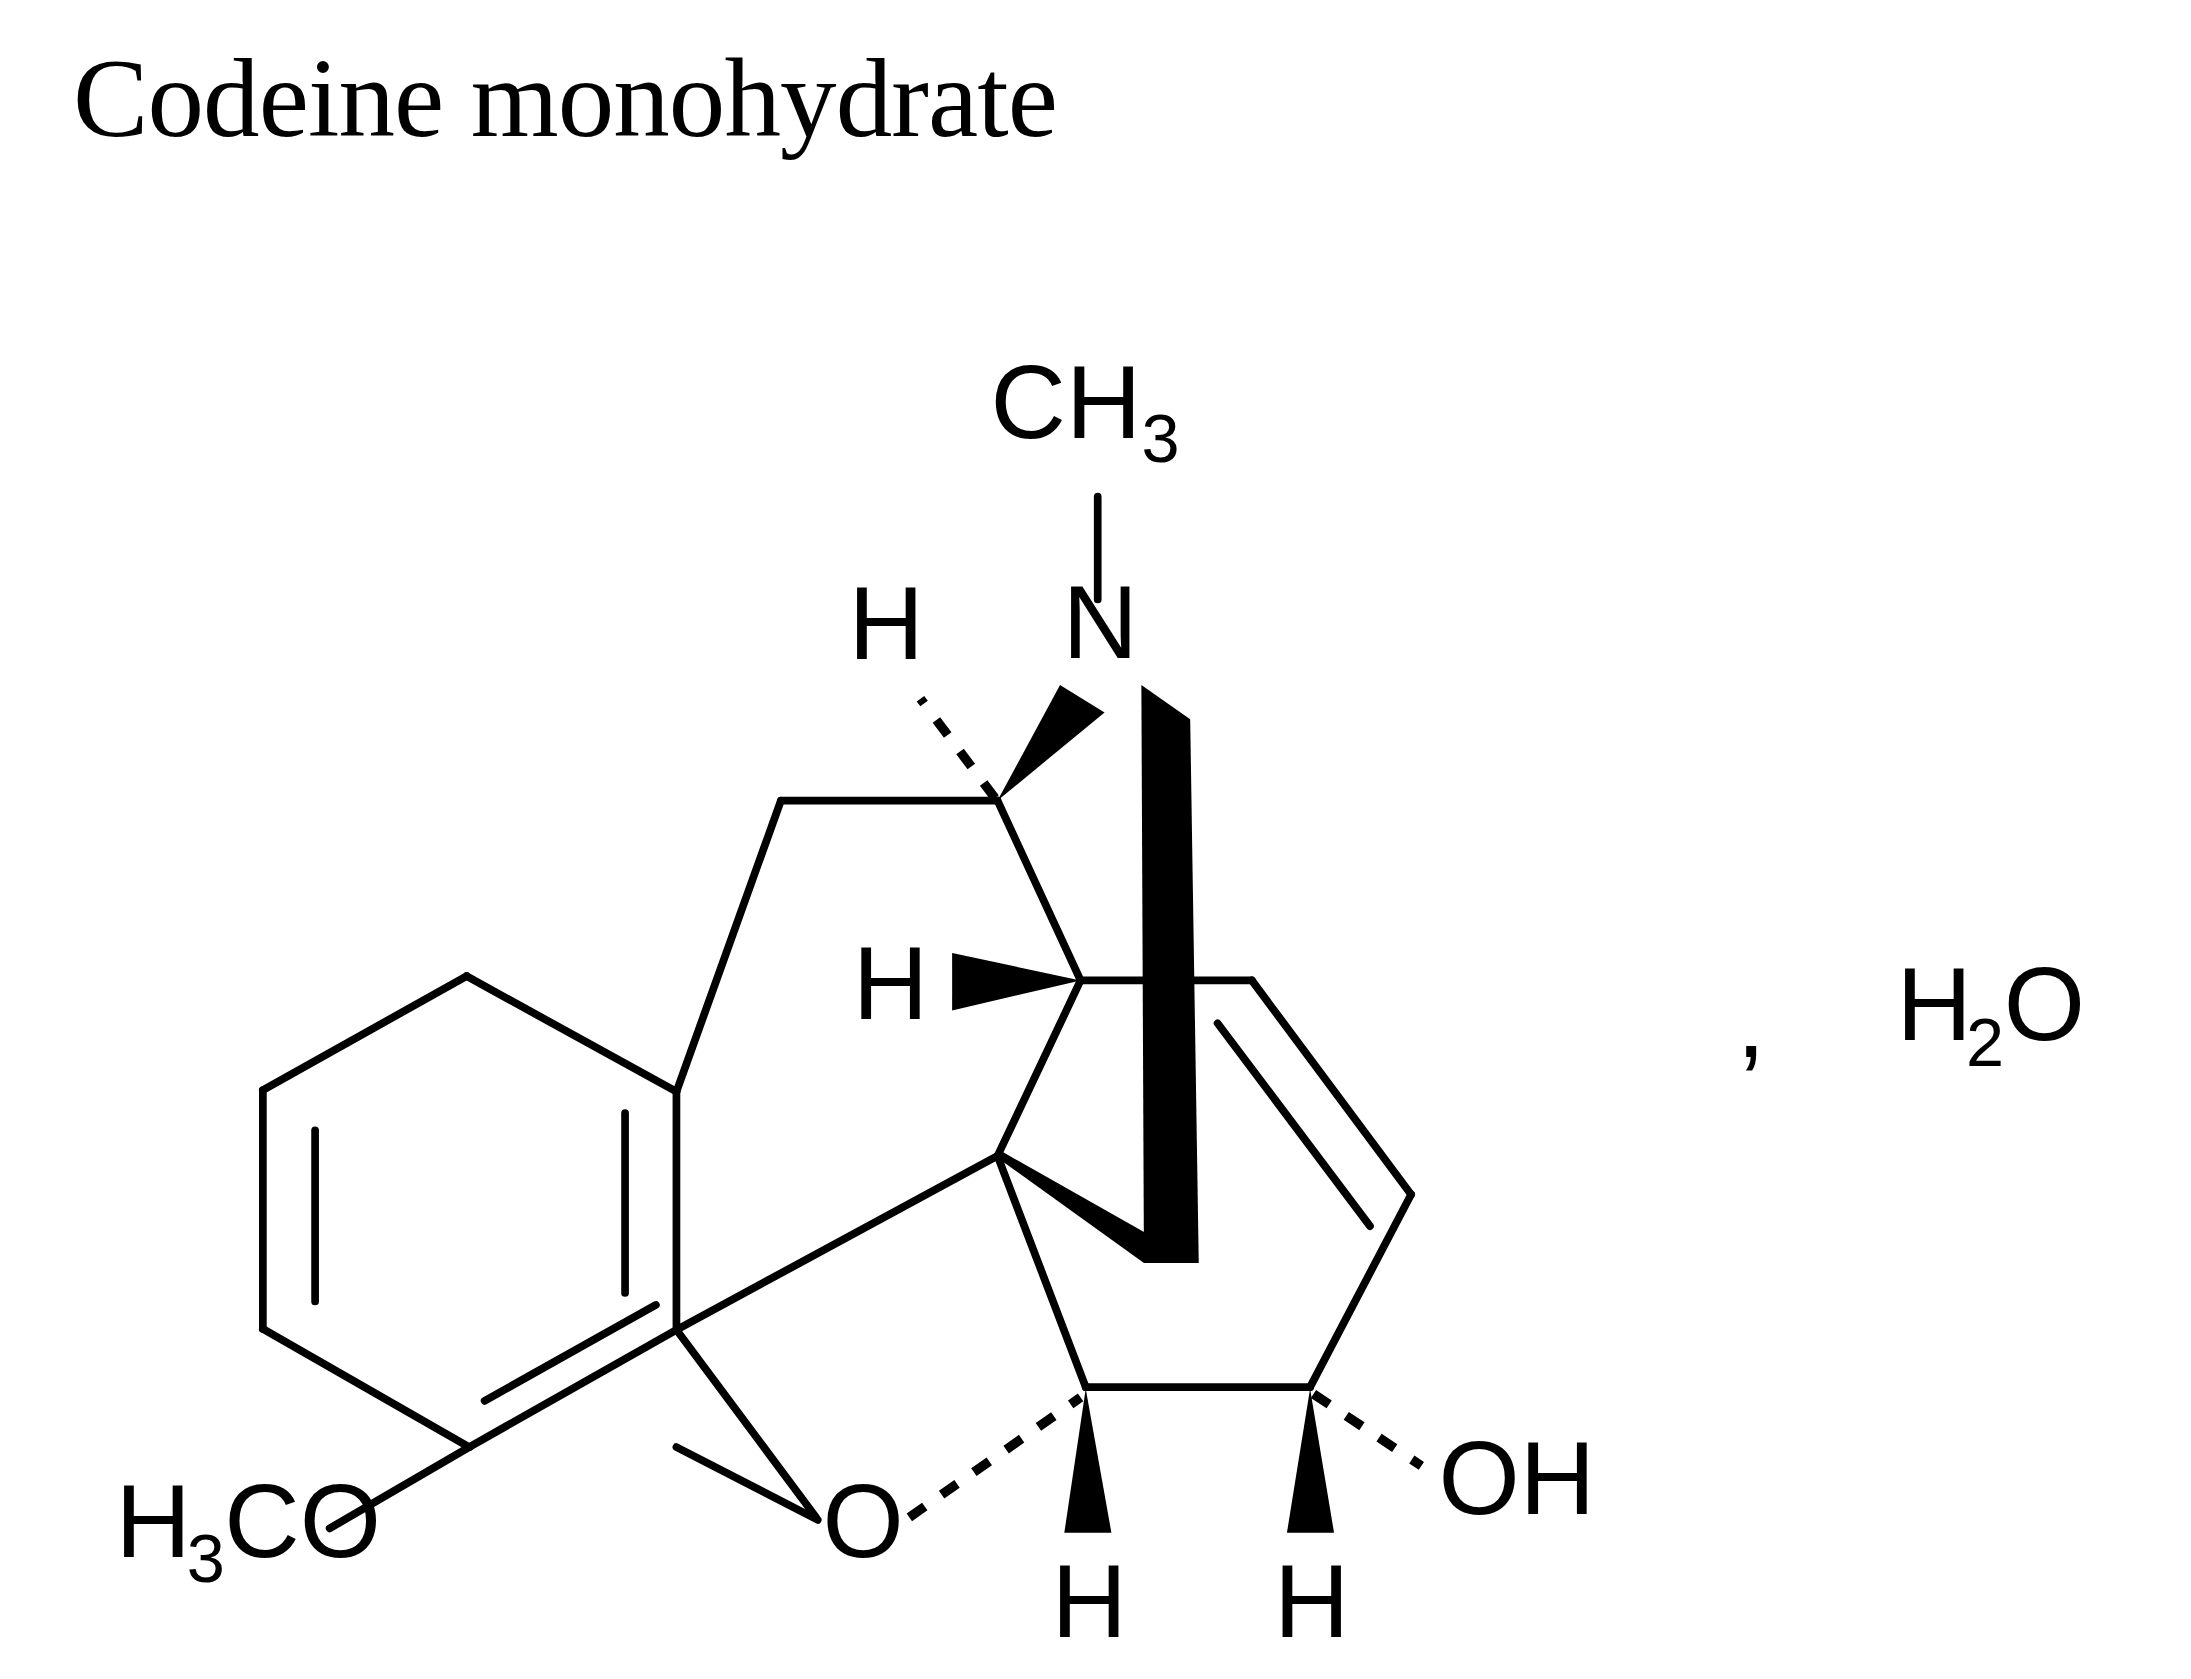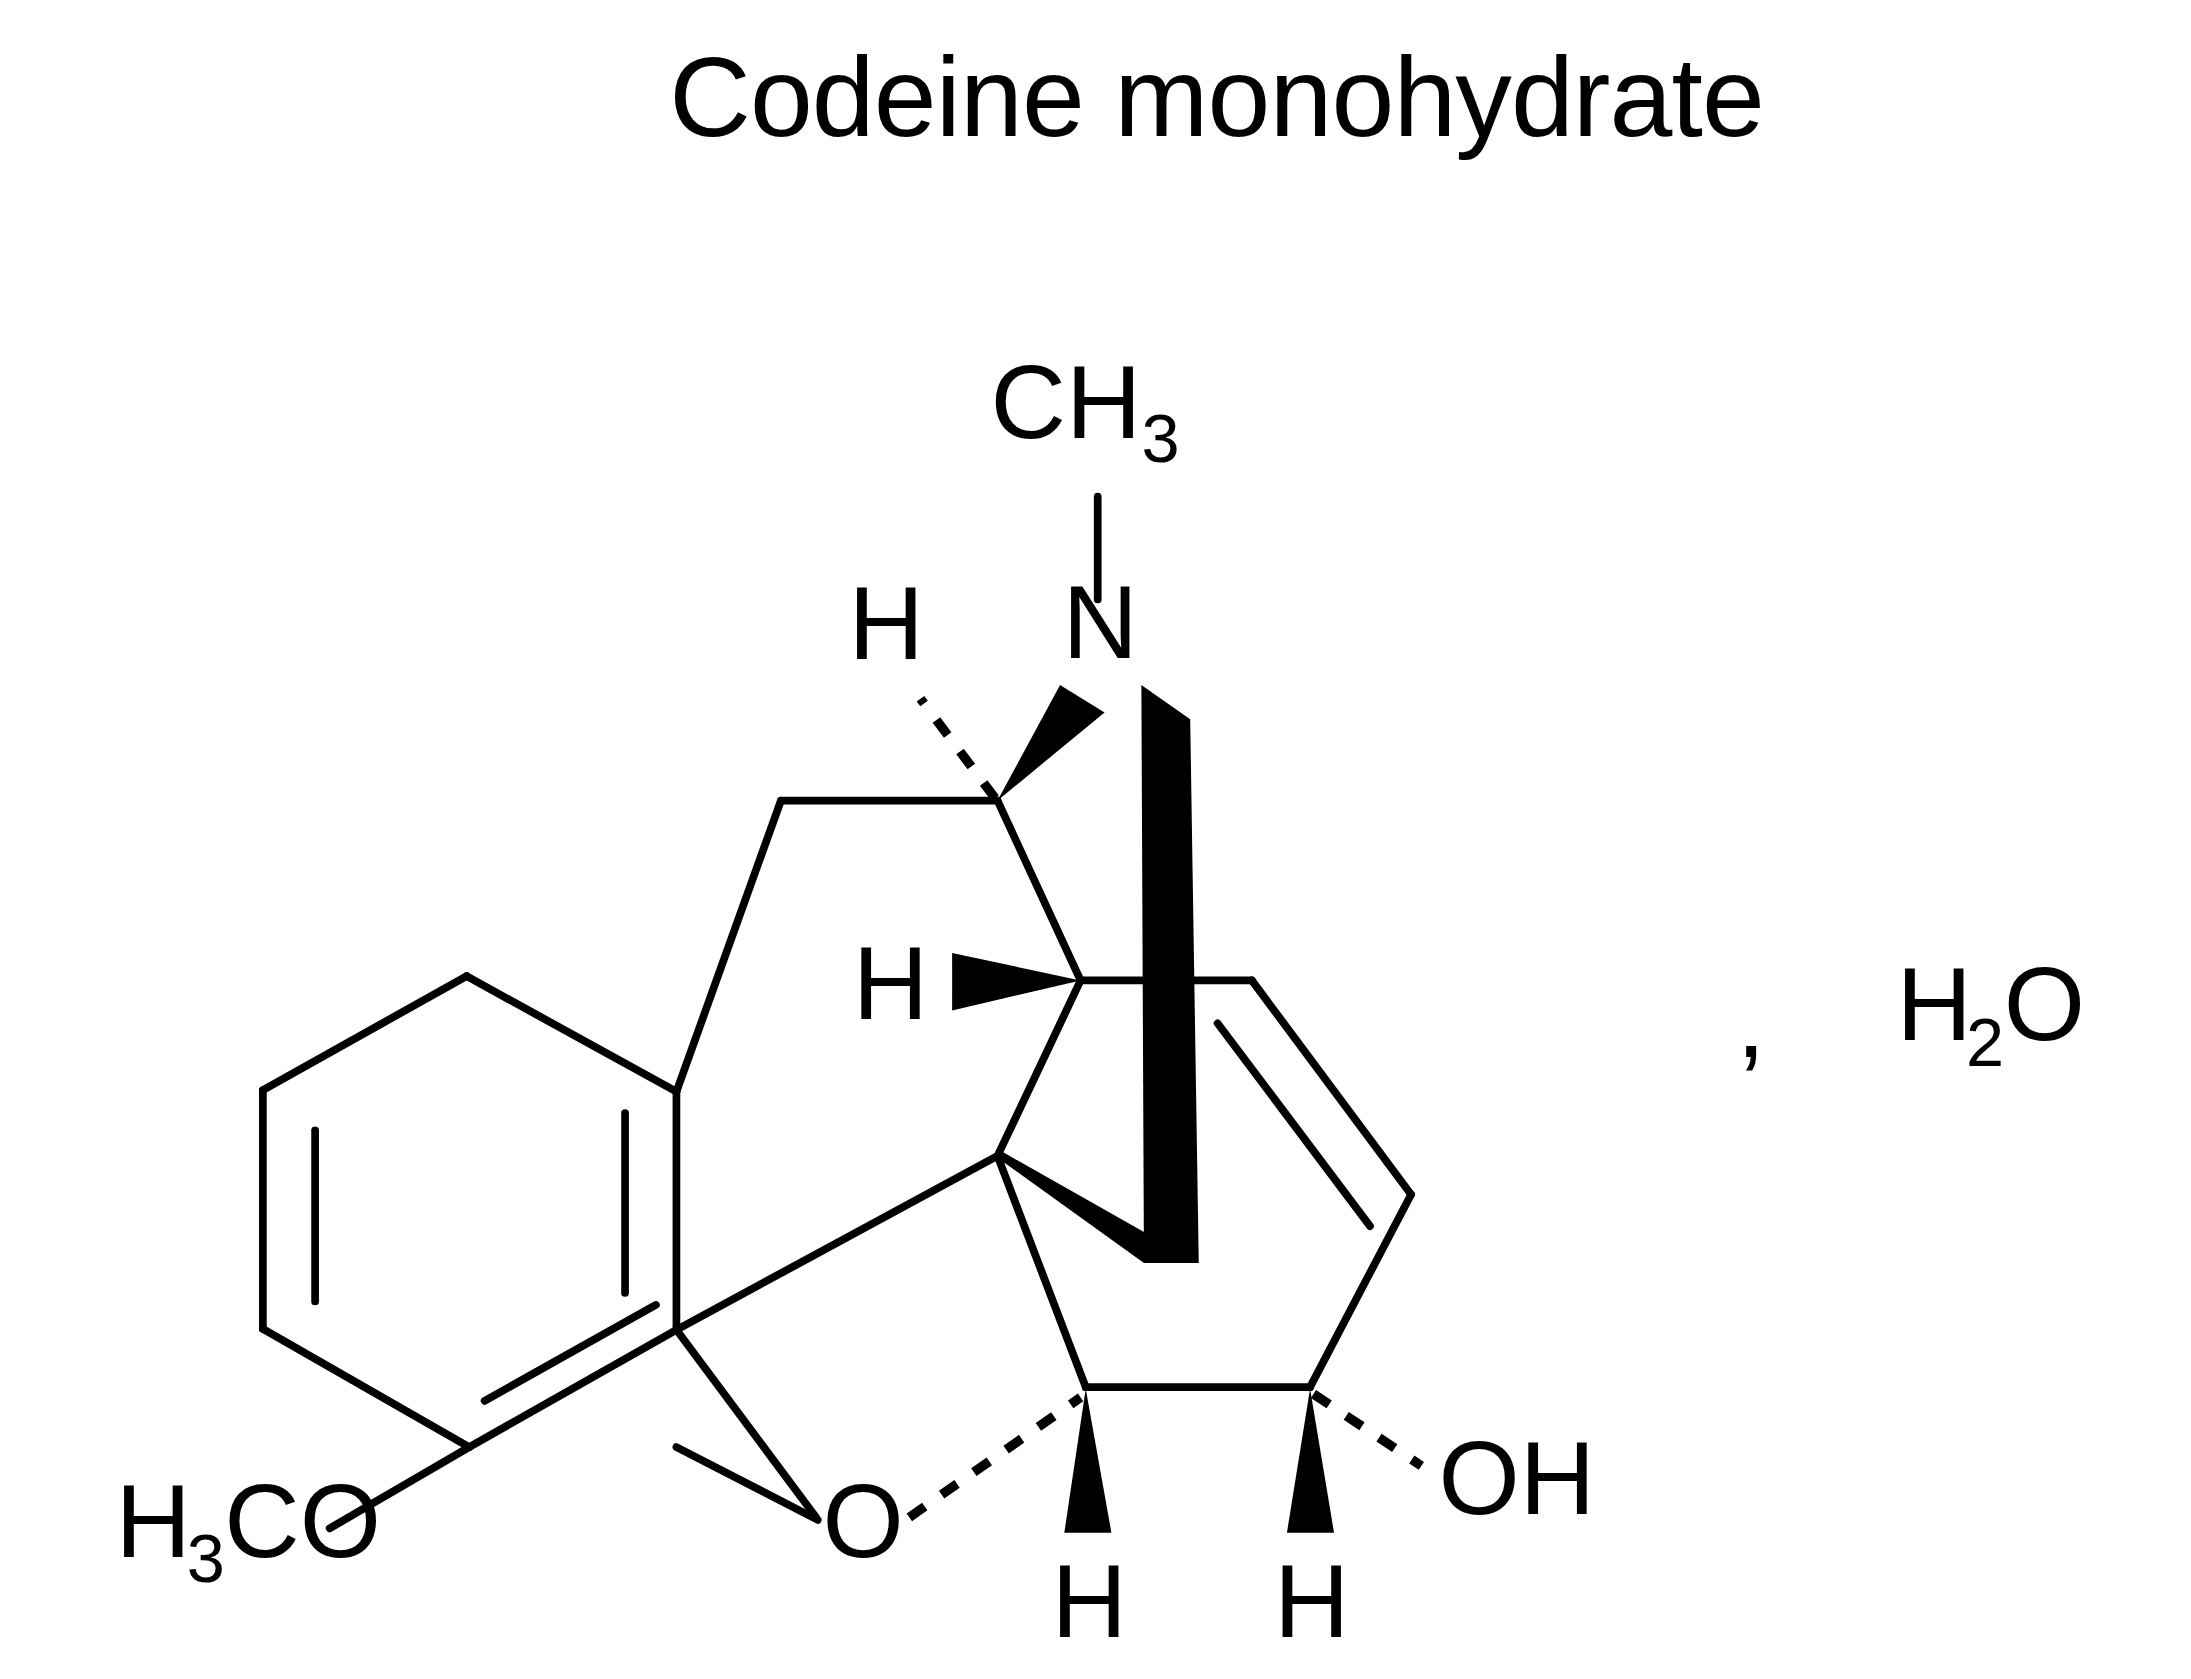--- a/index.html
+++ b/index.html
@@ -18,22 +18,22 @@
     position: relative;
     width: 2192px;
     height: 1680px;
     background: #ffffff;
   }
   #title {
     position: absolute;
     left: 0;
     top: 41px;
     width: 1764px;
-    text-align: right;
-    font-family: Liberation Sans, sans-serif;
+    text-align: center;
+    font-family: Liberation Serif, serif;
     font-size: 113px;
     line-height: 1.0;
     color: #000000;
     letter-spacing: -0.9px;
     padding-left: 0;
   }
   #title-inner {
     display: inline-block;
     margin-left: -634px;
   }

